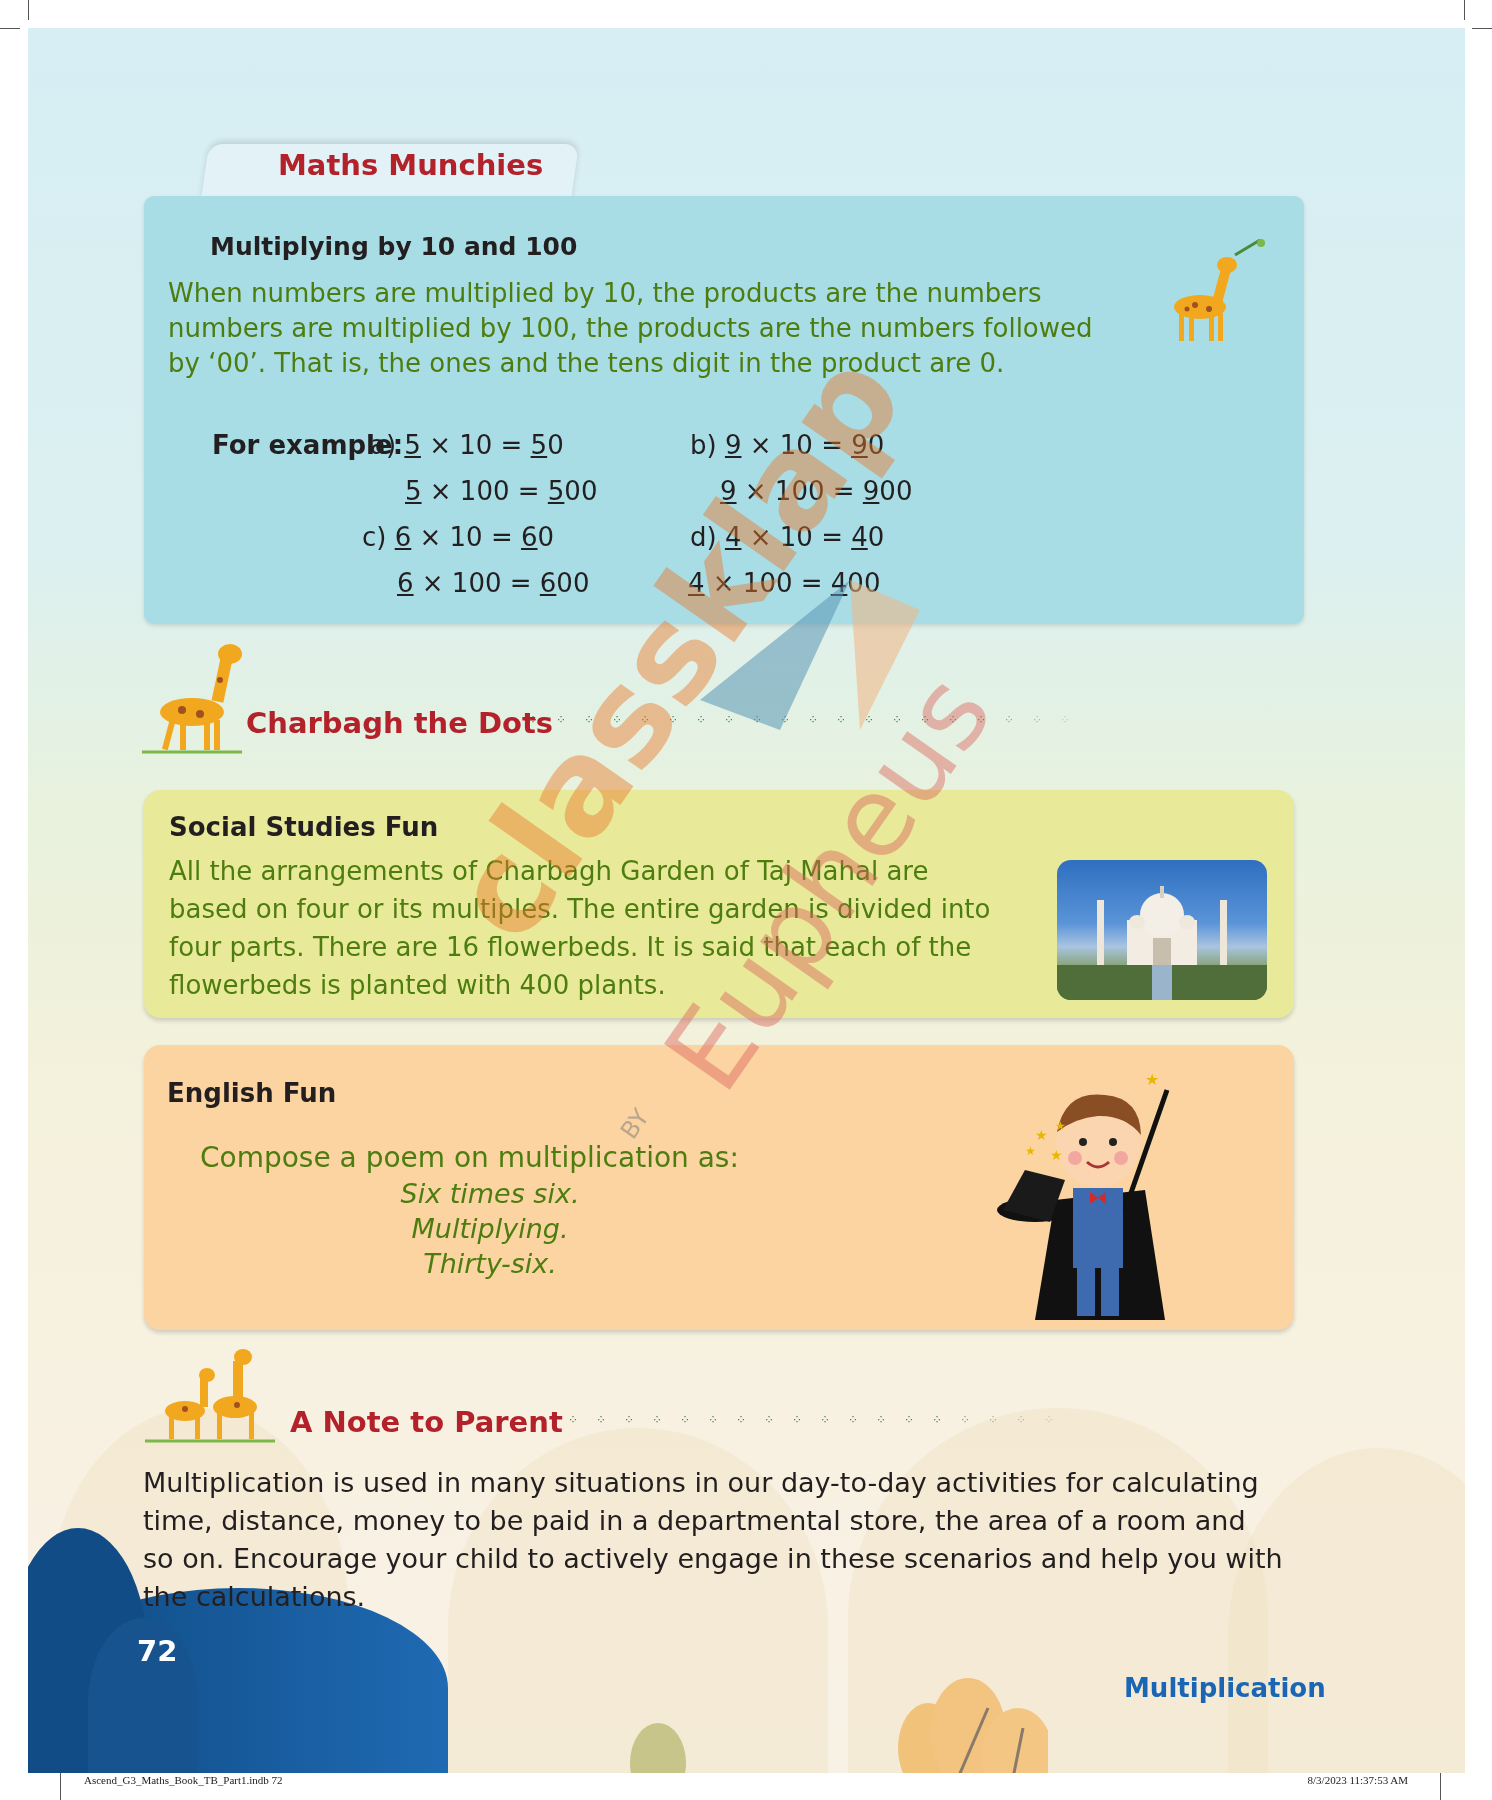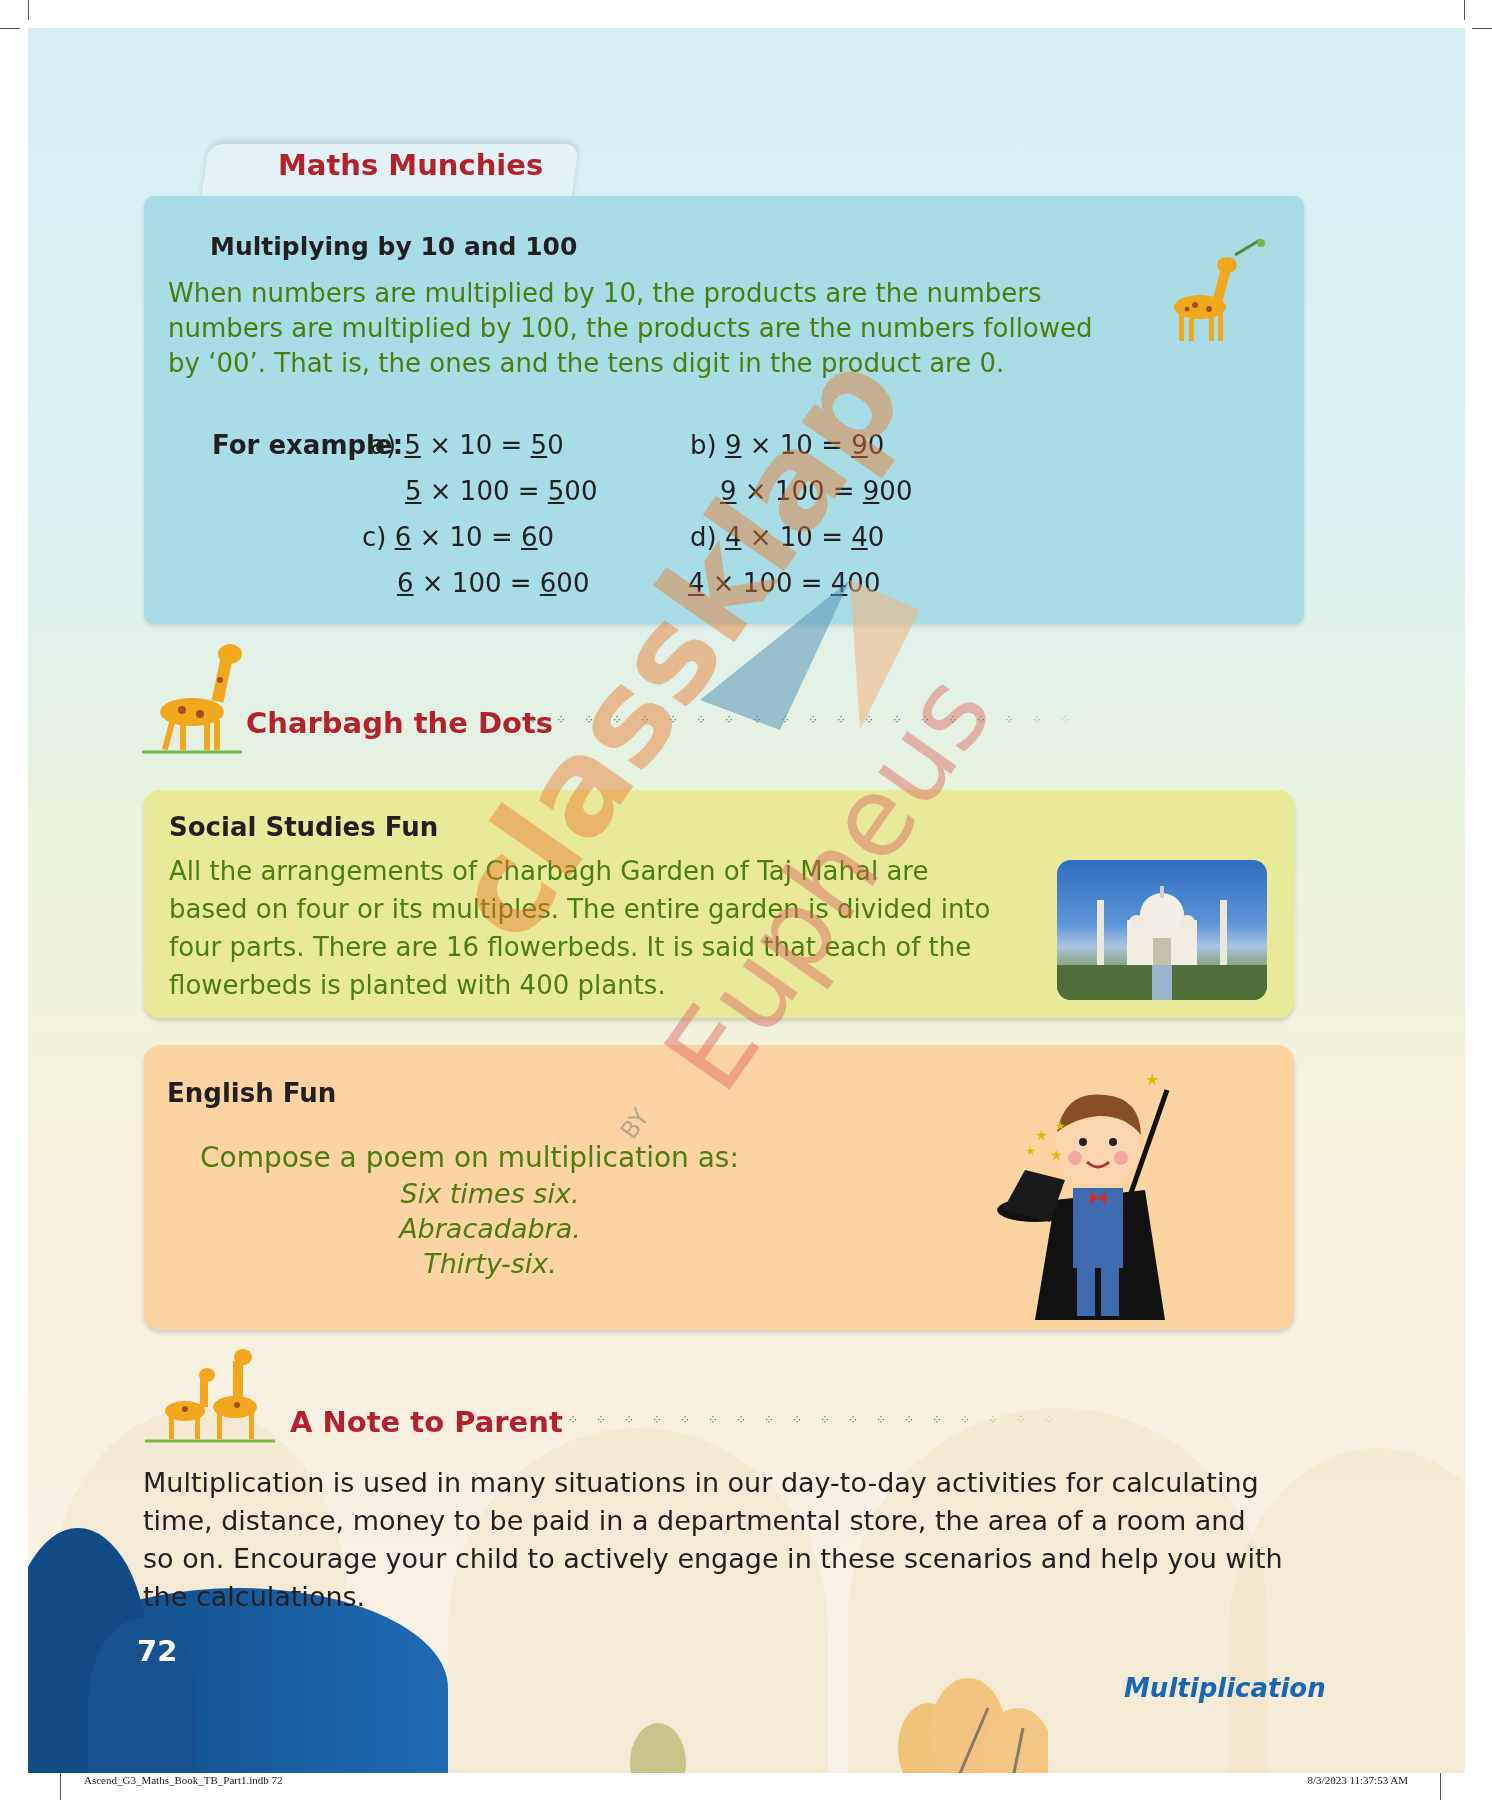--- a/index.html
+++ b/index.html
@@ -26,21 +26,21 @@
   .box-ss { position: absolute; left: 144px; top: 790px; width: 1150px; height: 228px; background: #e8ea9a; border-radius: 16px; box-shadow: 0 3px 4px rgba(0,0,0,0.15); }
   .box-en { position: absolute; left: 144px; top: 1045px; width: 1150px; height: 285px; background: #fbd4a2; border-radius: 16px; box-shadow: 0 3px 4px rgba(0,0,0,0.15); }
 
   .taj { position: absolute; left: 1057px; top: 860px; width: 210px; height: 140px; border-radius: 14px; overflow: hidden;
     background: linear-gradient(180deg, #2f6fc0 0%, #5a94d8 45%, #a9c4e0 62%, #7d9a5a 80%, #4a6a3a 100%); }
 
   .note-para { position: absolute; left: 143px; top: 1464px; width: 1190px; font-size: 27px; line-height: 38px; color: #231f20; }
 
   .blue-hill { position: absolute; background: #1f5d9a; }
   .page-num { position: absolute; left: 137px; top: 1634px; font-weight: bold; font-size: 29px; color: #ffffff; }
-  .chapter { position: absolute; left: 1124px; top: 1673px; font-weight: bold; font-size: 26px; color: #1a66b4; font-style: italic; }
+  .chapter { position: absolute; left: 1124px; top: 1673px; font-weight: bold; font-size: 26px; color: #1a66b4; }
   .footer-left { position: absolute; left: 84px; top: 1774px; font-family: "Liberation Serif", serif; font-size: 11px; color: #222; }
   .footer-right { position: absolute; right: 84px; top: 1774px; font-family: "Liberation Serif", serif; font-size: 11px; color: #222; text-align: center; }
 
   .watermark { position: absolute; pointer-events: none; }
 </style>
 </head>
 <body>
 
 <div class="crop" style="left:28px;top:0;width:1px;height:20px;"></div>
 <div class="crop" style="left:1464px;top:0;width:1px;height:20px;"></div>
@@ -184,21 +184,21 @@
     <rect x="0" y="105" width="210" height="35" fill="#4f6e3a"></rect>
     <rect x="95" y="105" width="20" height="35" fill="#9ab4cc"></rect>
   </svg>
 </div>
 
 <div class="box-en"></div>
 <div class="h-sub" style="left:167px;top:1078px;font-size:26px;">English Fun</div>
 <div class="para" style="left:200px;top:1140px;font-size:28px;">Compose a poem on multiplication as:</div>
 <div class="para" style="left:300px;top:1176px;width:380px;text-align:center;font-style:italic;font-size:27px;line-height:35px;">
   <div>Six times six.</div>
-  <div>Abracadabra.</div>
+  <div>Multiplying.</div>
   <div>Thirty-six.</div>
 </div>
 
 <svg style="position:absolute;left:995px;top:1070px;" width="240" height="260" viewBox="0 0 240 260">
   <path d="M60 130 L150 120 L170 250 L40 250 Z" fill="#111"></path>
   <rect x="78" y="118" width="50" height="80" fill="#3e6bb0"></rect>
   <rect x="82" y="196" width="18" height="50" fill="#3e6bb0"></rect>
   <rect x="106" y="196" width="18" height="50" fill="#3e6bb0"></rect>
   <path d="M95 122 L103 128 L111 122 L111 134 L103 128 L95 134 Z" fill="#d42a2a"></path>
   <circle cx="103" cy="75" r="42" fill="#fbd5b0"></circle>

